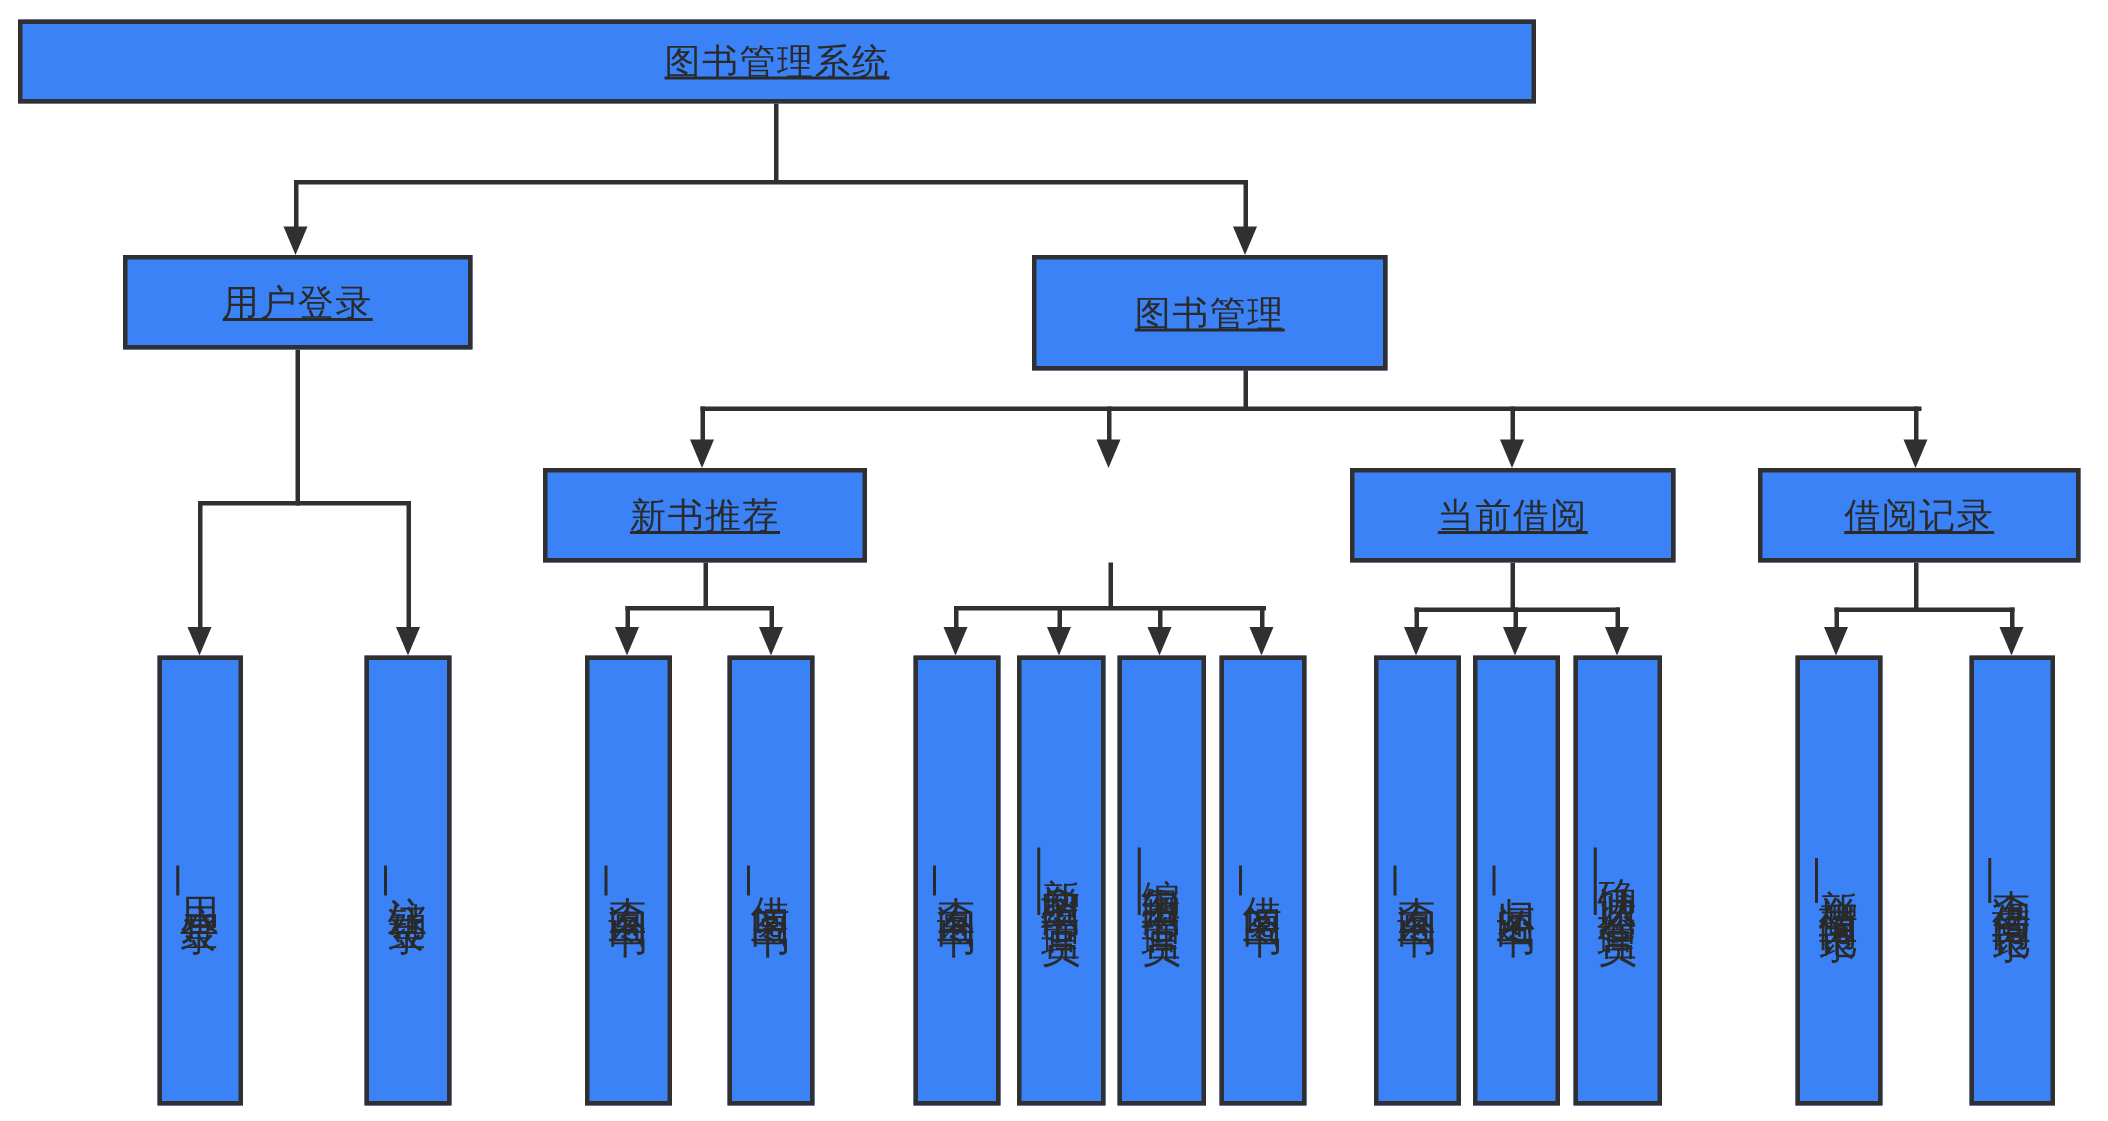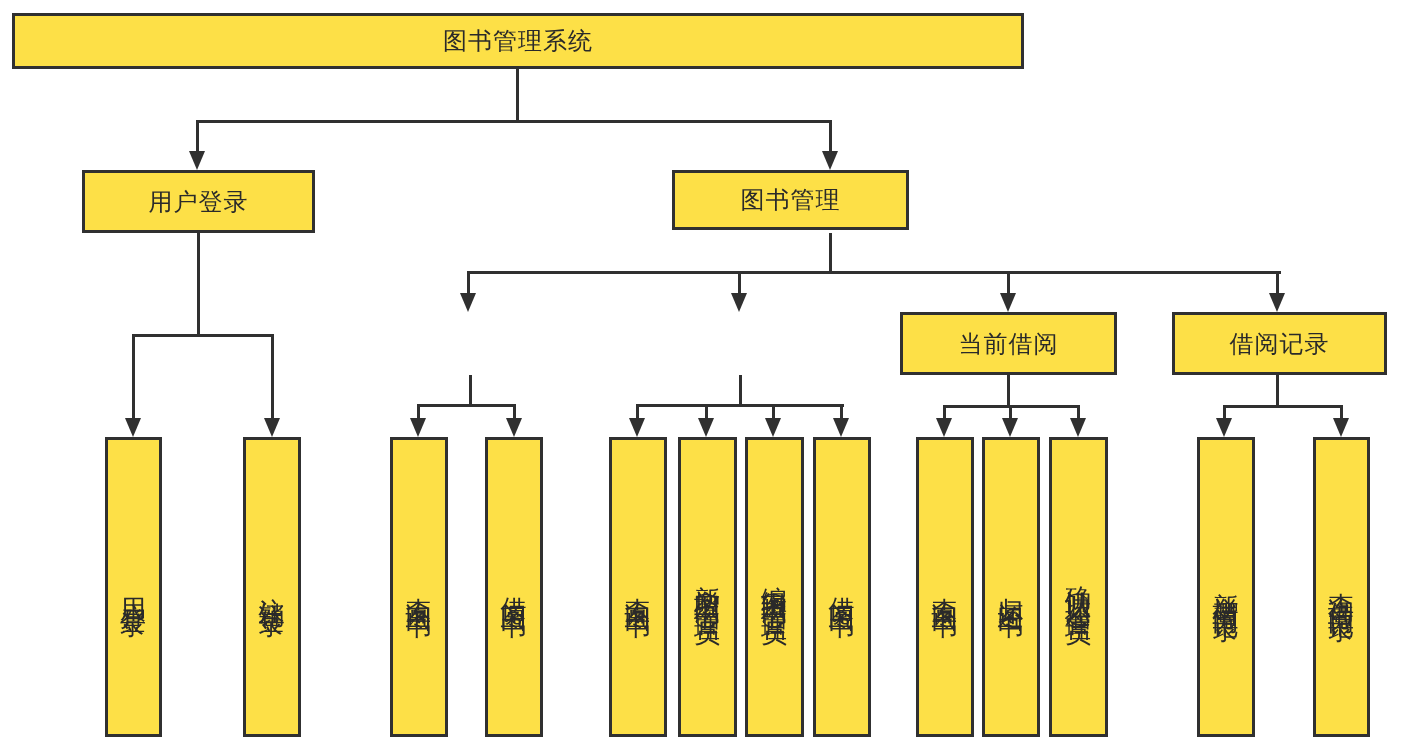--- a/index.html
+++ b/index.html
@@ -1,22 +1,22 @@
 <!DOCTYPE html>
 <html><head>
 <meta charset="utf-8">
 <style>
   html,body{margin:0;padding:0;background:#ffffff;}
   .stage{
     position:relative;width:1405px;height:747px;background:#ffffff;
     font-family:"Liberation Sans",sans-serif;color:#2a2a2a;overflow:hidden;
   }
   .b{
-    position:absolute;box-sizing:border-box;border:3px solid #303030;background:#fde047;
-    display:flex;align-items:center;justify-content:center;
+    position:absolute;box-sizing:border-box;border:3px solid #303030;background:#3b82f6;
+    display:flex;align-items:center;justify-content:center;text-decoration:underline;
   }
   .h{font-size:24px;letter-spacing:1px;white-space:nowrap;}
   .v{
     writing-mode:vertical-rl;text-orientation:mixed;
     font-size:26px;letter-spacing:5px;line-height:1;
   }
   .ln{position:absolute;background:#303030;}
   .ah{
     position:absolute;width:0;height:0;
     border-left:8px solid transparent;border-right:8px solid transparent;
@@ -91,24 +91,27 @@
   <div class="ah" style="left:1216px;top:418px;"></div>
   <div class="ah" style="left:1333px;top:418px;"></div>
 
   <div class="b h" style="left:12px;top:13px;width:1012px;height:56px;">
     <span>图书管理系统</span>
   </div>
 
   <div class="b h" style="left:82px;top:170px;width:233px;height:63px;">
     <span>用户登录</span>
   </div>
-  <div class="b h" style="left:672px;top:170px;width:237px;height:60px;">
+  <div class="b h" style="left:688px;top:170px;width:237px;height:77px;">
     <span>图书管理</span>
   </div>
 
+  <div class="b h" style="left:362px;top:312px;width:216px;height:63px;">
+    <span>新书推荐</span>
+  </div>
   <div class="b h" style="left:900px;top:312px;width:217px;height:63px;">
     <span>当前借阅</span>
   </div>
   <div class="b h" style="left:1172px;top:312px;width:215px;height:63px;">
     <span>借阅记录</span>
   </div>
 
   <div class="b v" style="left:105px;top:437px;width:57px;height:300px;">用户登录</div>
   <div class="b v" style="left:243px;top:437px;width:58px;height:300px;">注销登录</div>
 

